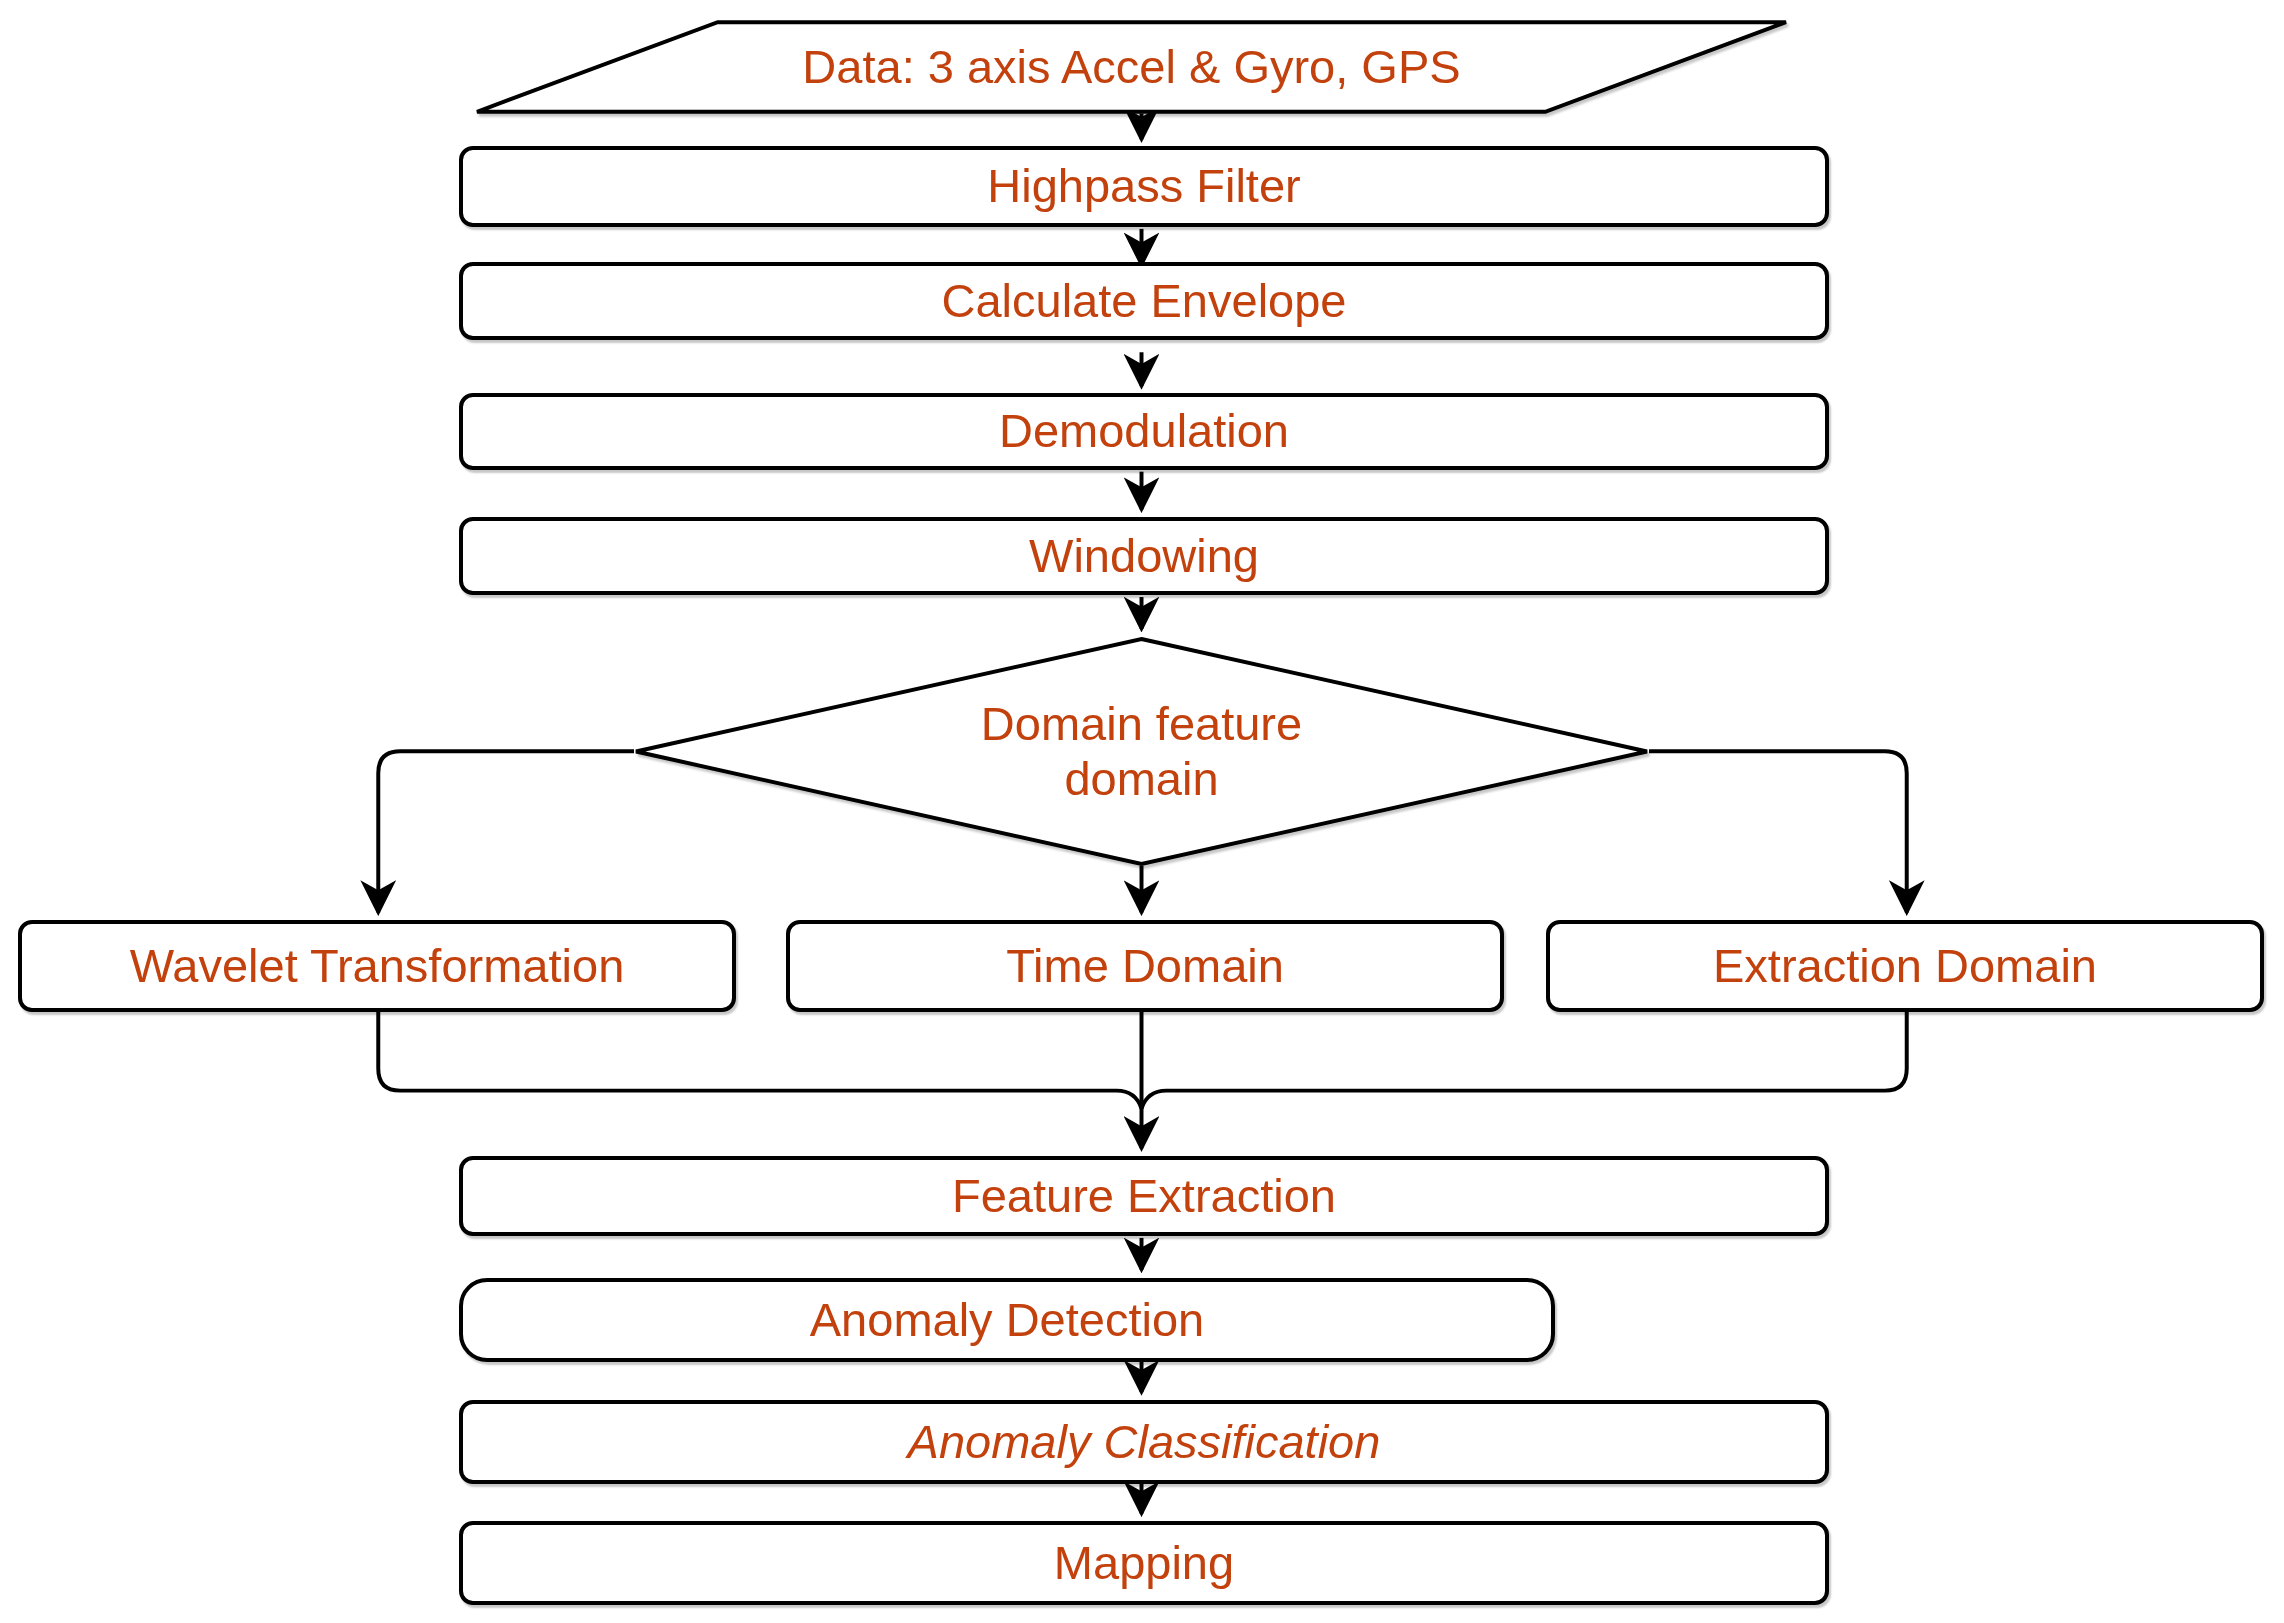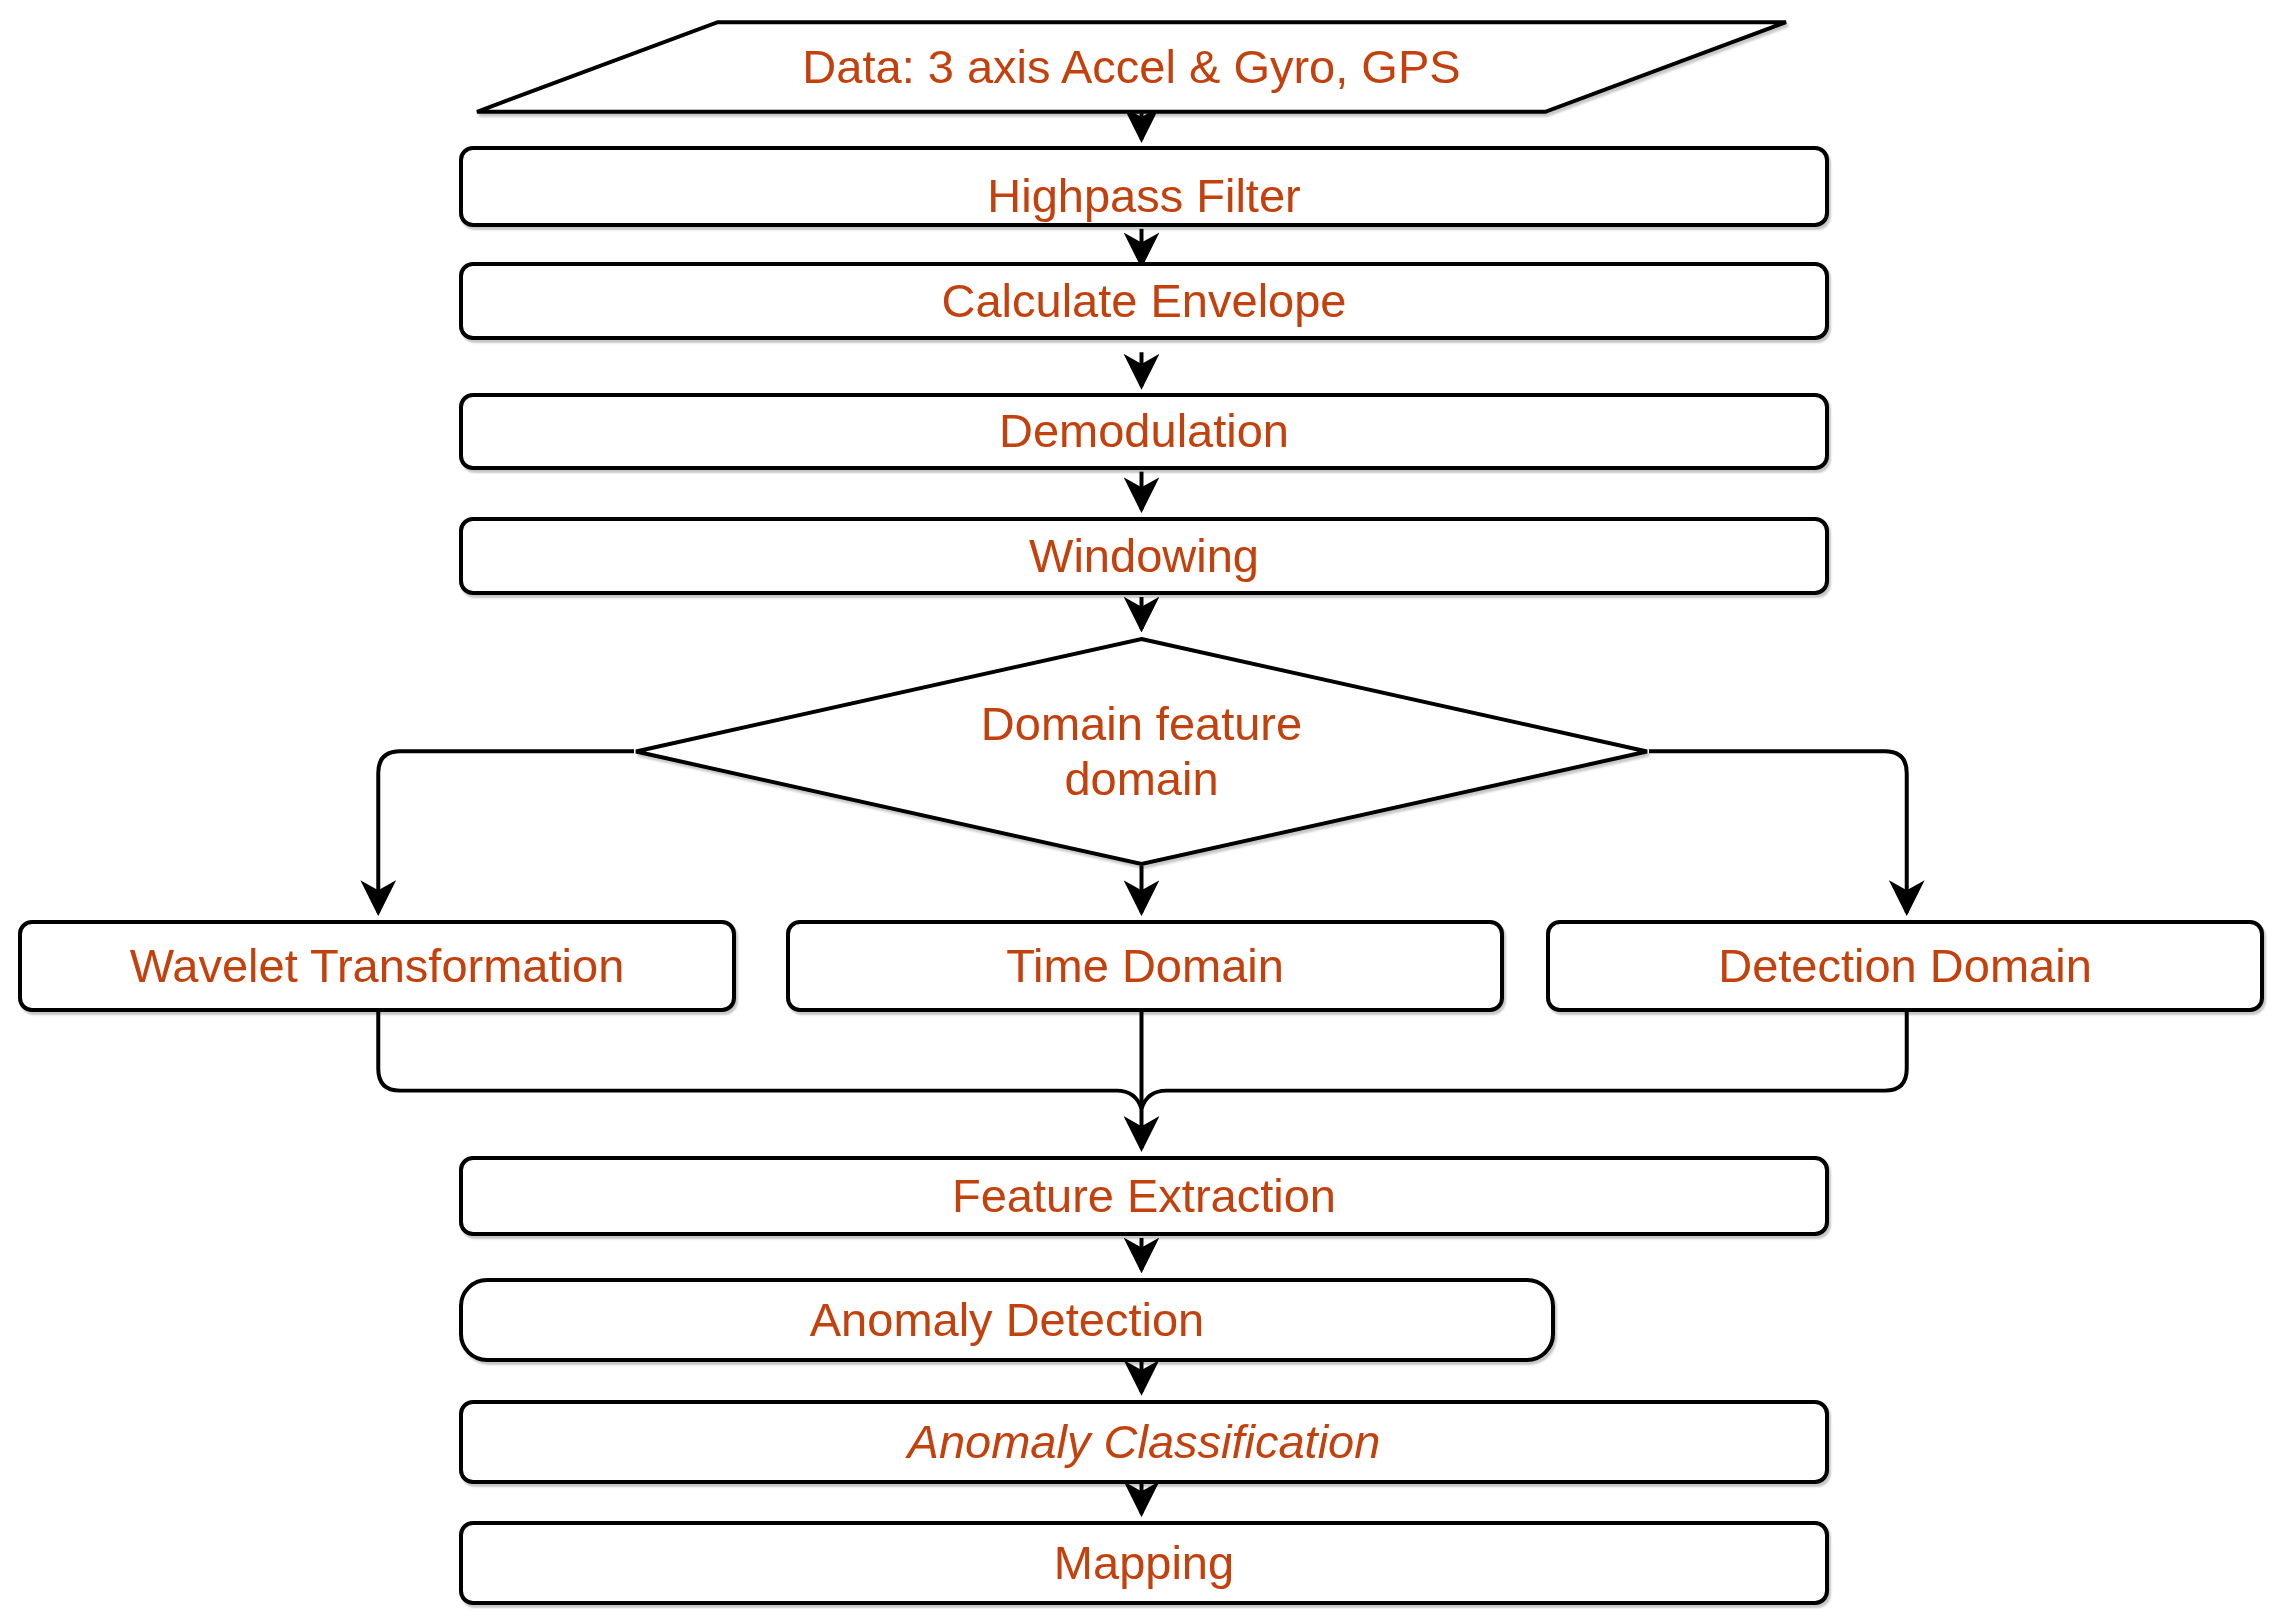--- a/index.html
+++ b/index.html
@@ -87,21 +87,21 @@
     <path class="edge" d="M1147,1491 V1521" marker-end="url(#arrow)"></path>
   </svg>
 
   <div class="node shape-node" style="left:475px; top:20px; width:1313px; height:94px;">
     <svg class="shape-svg" viewBox="0 0 1320 94" xmlns="http://www.w3.org/2000/svg">
       <polygon points="244,2 1318,2 1076,92 2,92" fill="#ffffff" stroke="#000000" stroke-width="4"></polygon>
     </svg>
     <span class="node-label">Data: 3 axis Accel &amp; Gyro, GPS</span>
   </div>
 
-  <div class="node rect-node" style="left:459px; top:146px; width:1370px; height:81px;align-items:flex-end;">
+  <div class="node rect-node" style="left:459px; top:146px; width:1370px; height:81px;">
     <span class="node-label">Highpass Filter</span>
   </div>
 
   <div class="node rect-node" style="left:459px; top:262px; width:1370px; height:78px;">
     <span class="node-label">Calculate Envelope</span>
   </div>
 
   <div class="node rect-node" style="left:459px; top:393px; width:1370px; height:77px;">
     <span class="node-label">Demodulation</span>
   </div>
@@ -119,21 +119,21 @@
 
   <div class="node rect-node" style="left:18px; top:920px; width:718px; height:92px;text-align:center;">
     <span class="node-label">Wavelet Transformation</span>
   </div>
 
   <div class="node rect-node" style="left:786px; top:920px; width:718px; height:92px;">
     <span class="node-label">Time Domain</span>
   </div>
 
   <div class="node rect-node" style="left:1546px; top:920px; width:718px; height:92px;">
-    <span class="node-label">Detection Domain</span>
+    <span class="node-label">Extraction Domain</span>
   </div>
 
   <div class="node rect-node" style="left:459px; top:1156px; width:1370px; height:80px;">
     <span class="node-label">Feature Extraction</span>
   </div>
 
   <div class="node rect-node" style="left:459px; top:1278px; width:1096px; height:84px;border-radius:28px;">
     <span class="node-label">Anomaly Detection</span>
   </div>
 

